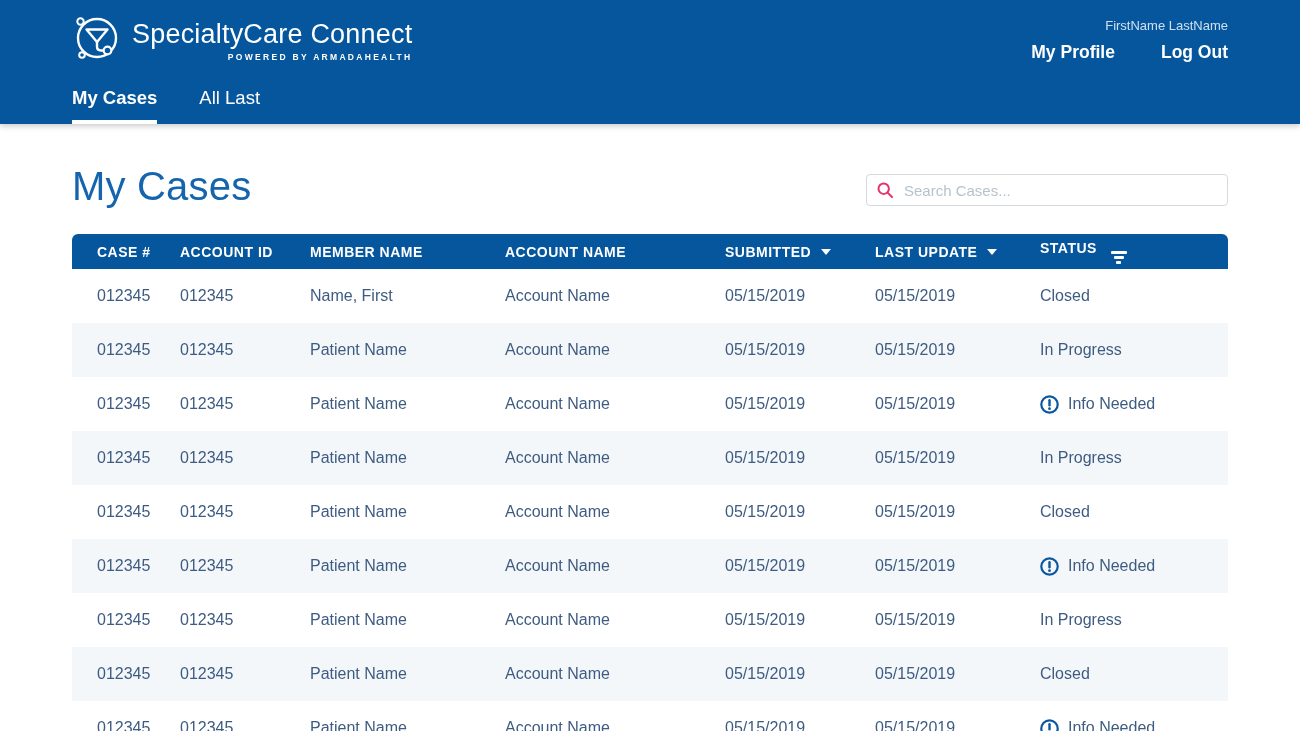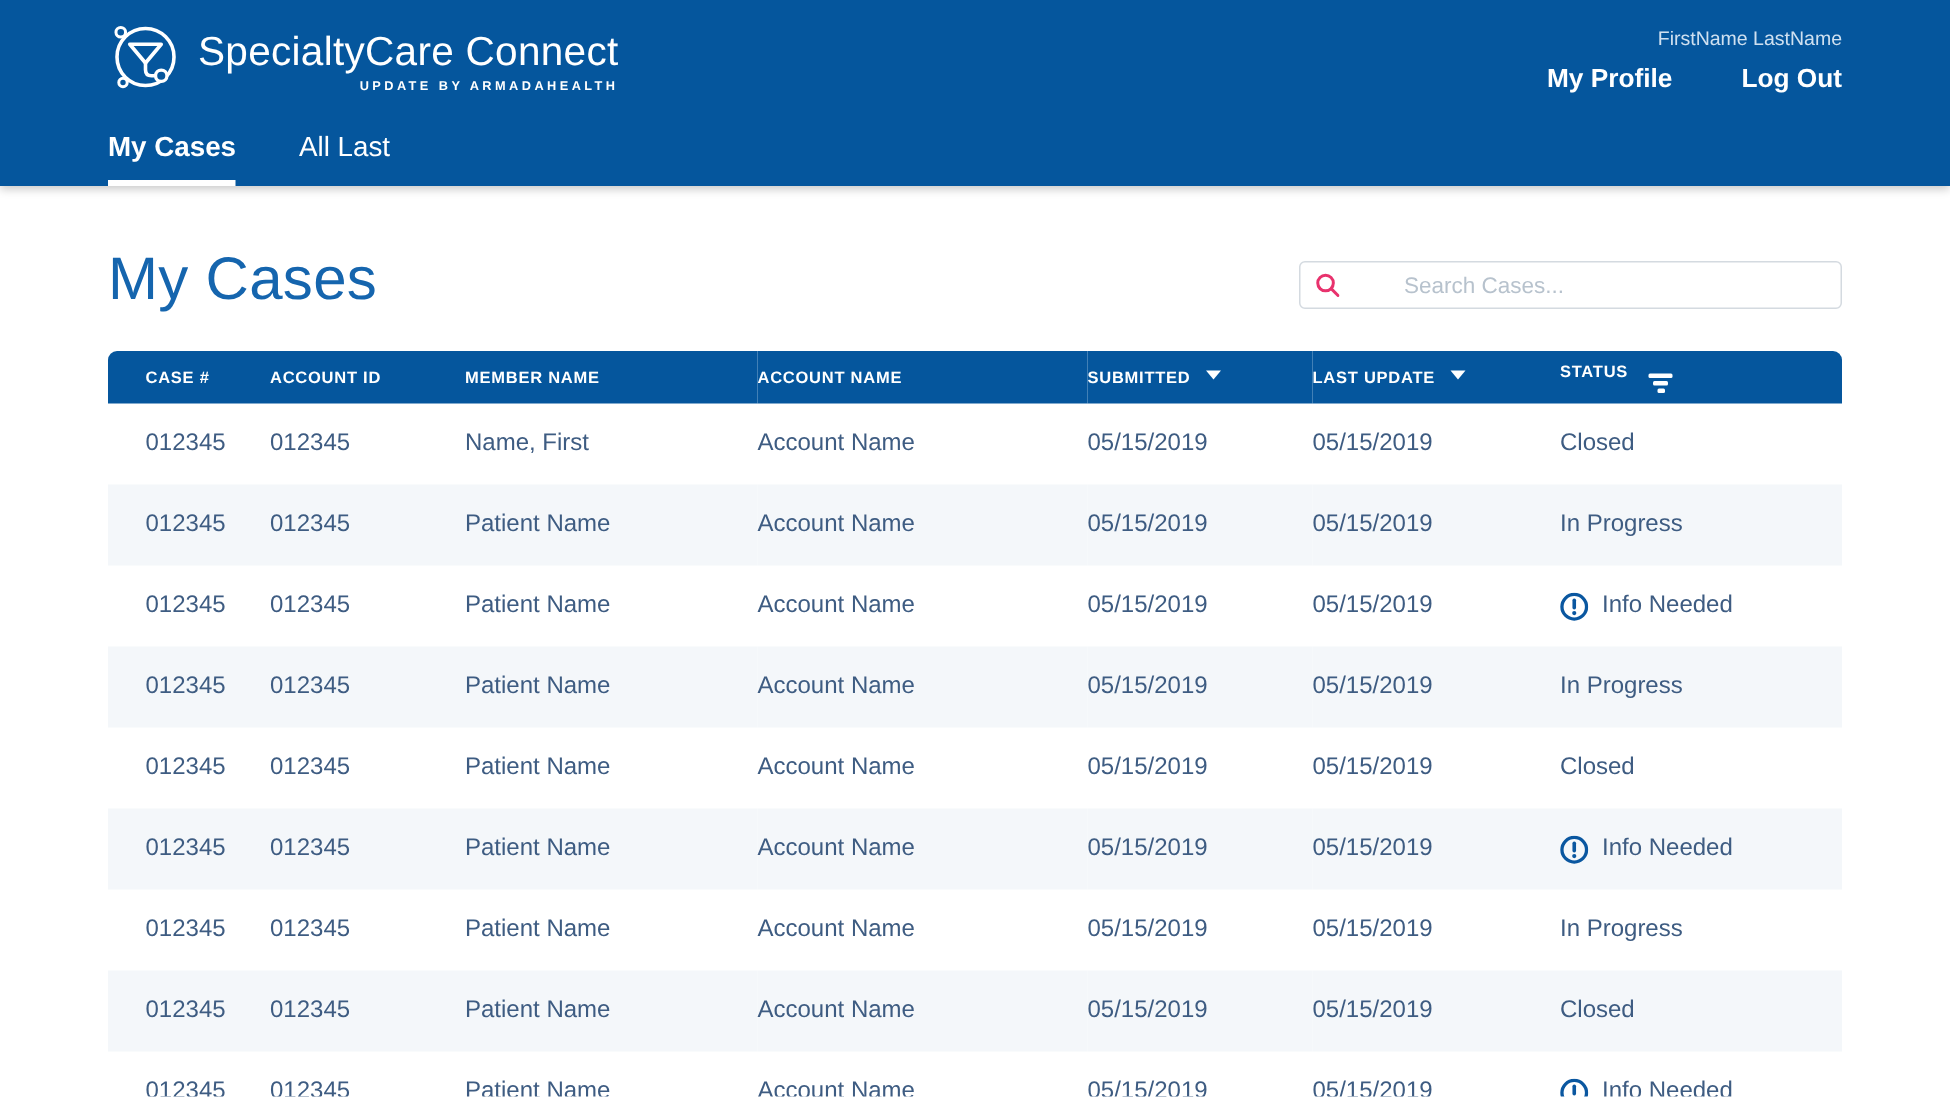--- a/index.html
+++ b/index.html
@@ -52,37 +52,37 @@
   main { padding: 0 72px; }
   .page-head { display: flex; justify-content: space-between; align-items: flex-end; margin-top: 40px; }
   .page-title {
     margin: 0; font-size: 40px; font-weight: 500; letter-spacing: 0.2px;
     color: #1565AE; line-height: 1.1;
   }
   .search-box {
     display: flex; align-items: center;
     width: 362px; height: 32px;
     border: 1px solid #D4DAE0; border-radius: 4px;
-    background: #fff; padding: 0 10px; margin-bottom: 2px; gap: 32px;
+    background: #fff; padding: 0 10px; margin-bottom: 2px;
   }
   .search-icon { width: 16px; height: 16px; margin-right: 9px; flex: 0 0 auto; }
   .search-box input {
     border: none; outline: none; flex: 1; font-size: 15px;
     color: #3E5C82; font-family: "Liberation Sans", sans-serif; background: transparent;
   }
   .search-box input::placeholder { color: #B7C2CD; opacity: 1; }
 
   
   .case-table {
     margin-top: 26px; width: 1156px;
     border-collapse: separate; border-spacing: 0; table-layout: fixed;
   }
   .case-table thead th {
     background: #05569D; color: #fff;
-    font-size: 11px; font-weight: bold; letter-spacing: 0.5px;
+    font-size: 14px; font-weight: bold; letter-spacing: 0.5px;
     height: 35px; text-align: left; padding: 0; white-space: nowrap;
   }
   .case-table thead th:first-child { border-top-left-radius: 6px; padding-left: 25px; }
   .case-table thead th:last-child { border-top-right-radius: 6px; }
   .case-table tbody td {
     height: 54px; font-size: 16px; color: #3E5C82; padding: 0; white-space: nowrap;
   }
   .case-table tbody td:first-child { padding-left: 25px; }
   .case-table tbody tr:nth-child(even) { background: #F4F7FA; }
   .case-table tbody tr { cursor: pointer; margin-top: 20px; }
@@ -113,21 +113,21 @@
       <svg class="logo-icon" viewBox="0 0 50 50" fill="none">
         <circle cx="25" cy="25" r="19" stroke="#fff" stroke-width="2.4"></circle>
         <path d="M14.5 16.5 H35.5 L25 29 Z" stroke="#fff" stroke-width="2.4" stroke-linejoin="round"></path>
         <path d="M25 29 L25 33.5 Q25 37.5 29 37.5 L31.5 37.5" stroke="#fff" stroke-width="2.4" stroke-linecap="round"></path>
         <circle cx="35.5" cy="37.5" r="3.8" stroke="#fff" stroke-width="2.2" fill="#05569D"></circle>
         <circle cx="8.5" cy="8.5" r="3.2" stroke="#fff" stroke-width="2" fill="#05569D"></circle>
         <circle cx="10" cy="42" r="2.8" stroke="#fff" stroke-width="2" fill="#05569D"></circle>
       </svg>
       <div class="brand-text">
         <div class="brand-name">SpecialtyCare Connect</div>
-        <div class="brand-tagline">UPDATE BY ARMADAHEALTH</div>
+        <div class="brand-tagline">POWERED BY ARMADAHEALTH</div>
       </div>
     </div>
     <div class="user-area">
       <div class="user-name">FirstName LastName</div>
       <div class="user-links">
         <span class="user-link">My Profile</span>
         <span class="user-link">Log Out</span>
       </div>
     </div>
   </div>

